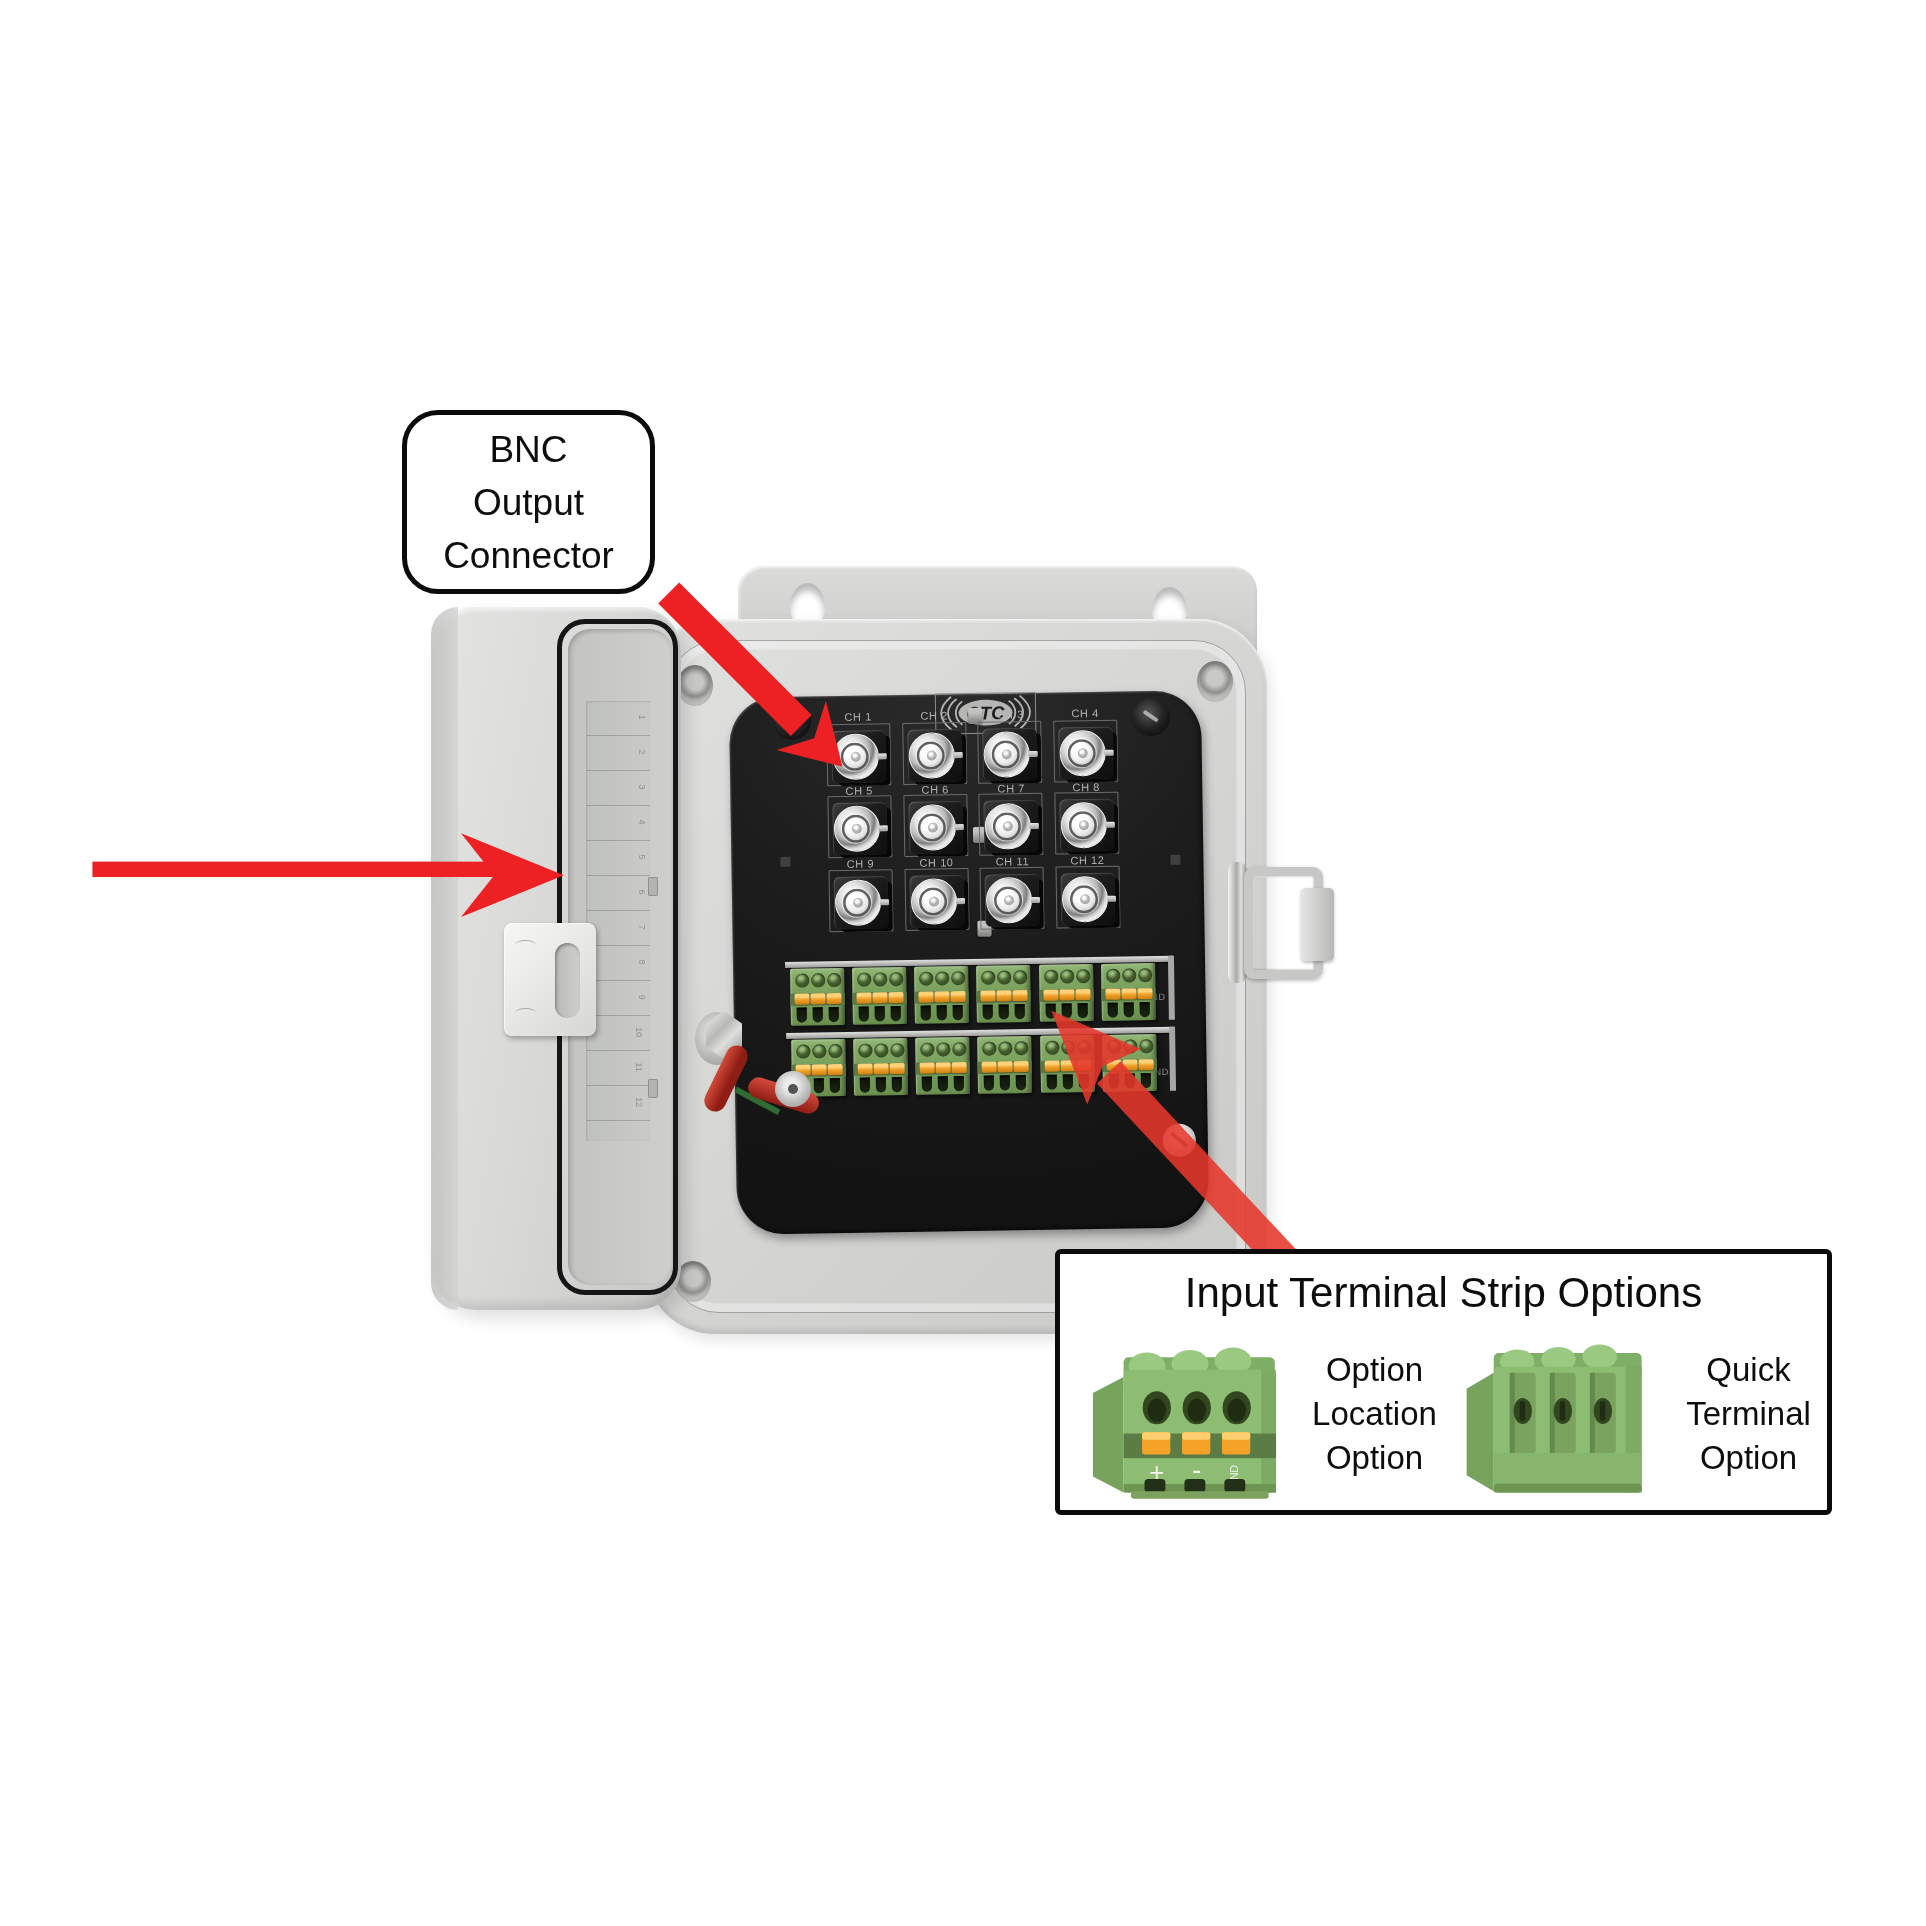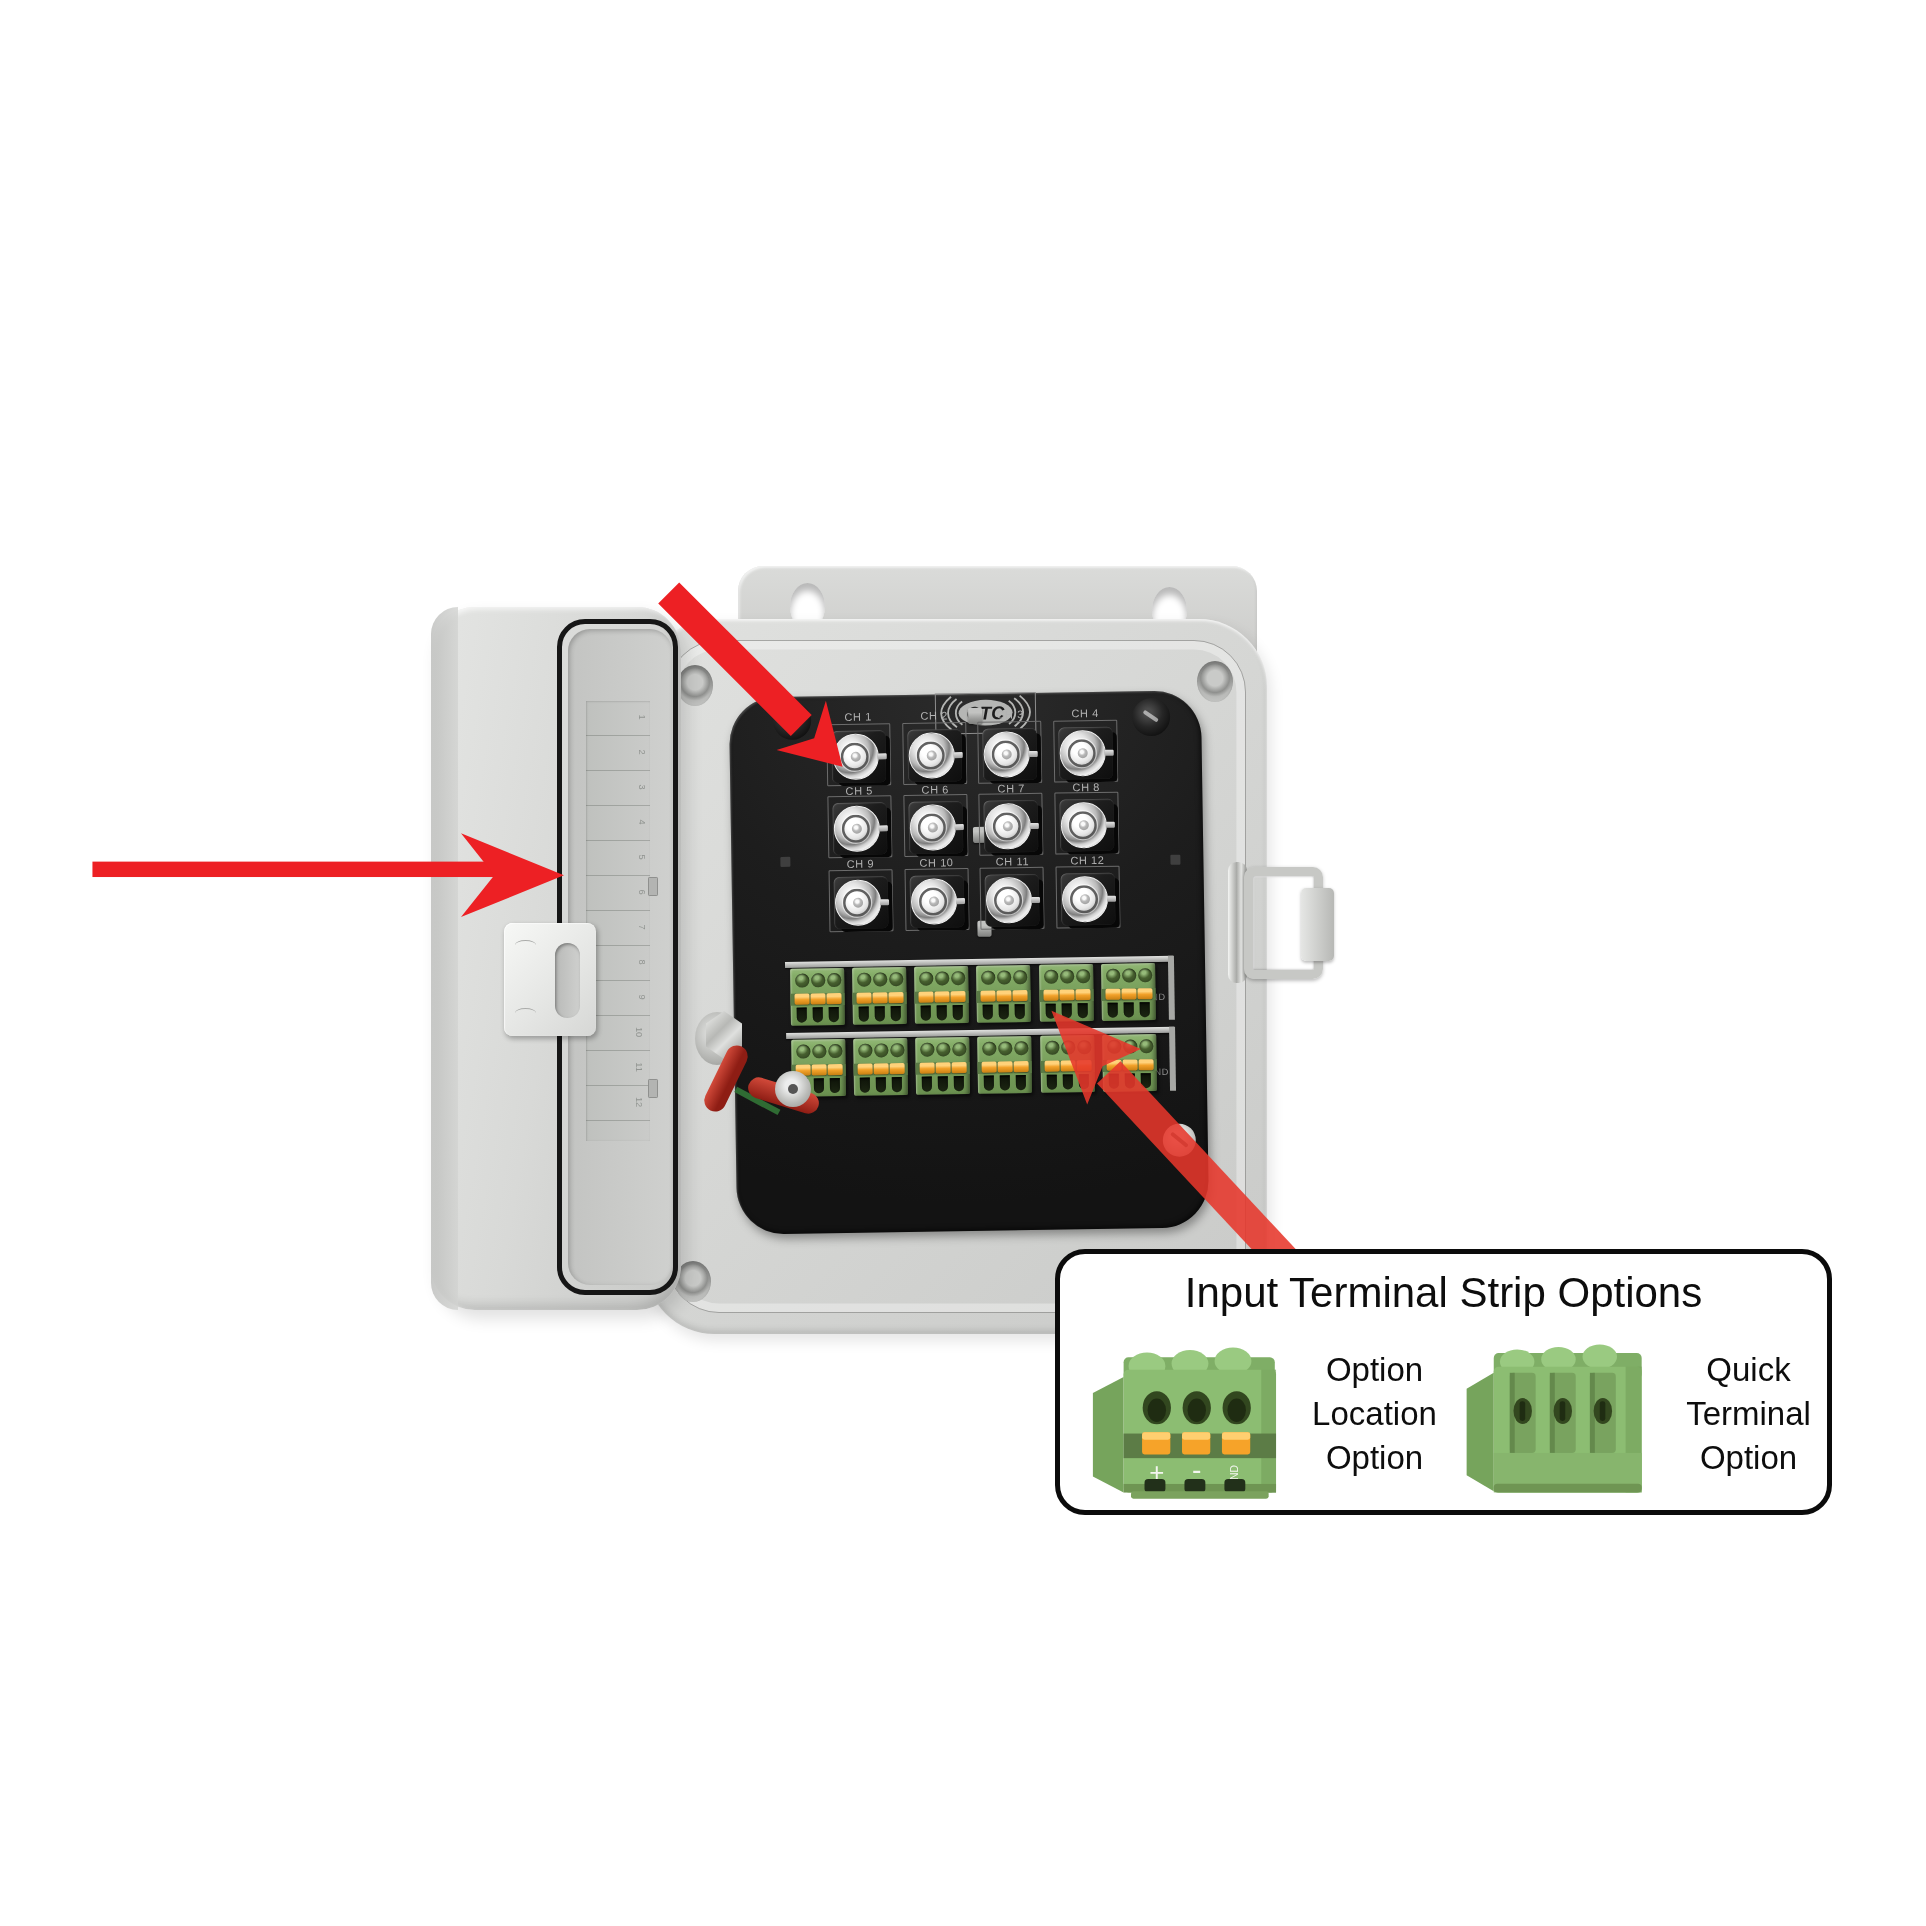--- a/index.html
+++ b/index.html
@@ -9,21 +9,21 @@
 
   
   .callout{position:absolute;border:5px solid var(--callout-border,#0b0b0b);border-radius:36px;
            background:#fff;display:flex;flex-direction:column;justify-content:center;
            align-items:center;text-align:center;color:#0d0d0d;z-index:50;}
   #callout-bnc{left:402px;top:410px;width:253px;height:184px;font-size:37px;line-height:53px;}
   #callout-card{left:92px;top:710px;width:288px;height:136px;font-size:38px;line-height:52px;}
 
   
   #options-box{position:absolute;left:1055px;top:1249px;width:777px;height:266px;
-               border:5px solid var(--callout-border,#0b0b0b);border-radius:30px;background:#fff;z-index:50;}
+               border:5px solid var(--callout-border,#0b0b0b);border-radius:6px;background:#fff;z-index:50;}
   #options-title{position:absolute;left:0;right:0;top:15px;text-align:center;font-size:42px;color:#0d0d0d;}
   .opt-label{position:absolute;width:197px;text-align:center;font-size:33px;line-height:44px;color:#0d0d0d;}
   #quick-label{left:216px;top:94px;}
   #screw-label{left:590px;top:94px;}
   .opt-img{position:absolute;}
   #quick-img{left:23.4px;top:80px;}
   #screw-img{left:398px;top:78px;}
 
   
   #flange{position:absolute;left:738px;top:566px;width:519px;height:92px;z-index:8;
@@ -509,20 +509,25 @@
 
   <svg id="arrows" width="1926" height="1926" viewBox="0 0 3125 3125">
     <polygon class="arrow-fill" points="1068,979 1102,945 1317,1160 1283,1194"></polygon>
     <polygon class="arrow-fill" points="1367,1244 1340,1137 1321,1198 1260,1217"></polygon>
     <rect class="arrow-fill" x="150" y="1398" width="655" height="25"></rect>
     <polygon class="arrow-fill" points="915,1420 748,1352 802,1420 748,1488"></polygon>
     <polygon class="arrow-fill-soft" points="1818,1722 2139,2066 2101,2102 1780,1758"></polygon>
     <polygon class="arrow-fill-soft" points="1706,1640 1851,1702 1789,1730 1764,1792"></polygon>
   </svg>
 
+  <div id="callout-bnc" class="callout">
+    <div>BNC</div>
+    <div>Output</div>
+    <div>Connector</div>
+  </div>
 
   <div id="options-box">
     <div id="options-title">Input Terminal Strip Options</div>
 
     <svg id="quick-img" class="opt-img" width="206" height="169" viewBox="0 0 335 275">
       <rect x="66" y="38" width="246" height="40" rx="8" fill="#7fae66"></rect>
       <ellipse cx="104" cy="52" rx="30" ry="22" fill="#9aca81"></ellipse>
       <ellipse cx="174" cy="48" rx="30" ry="22" fill="#9aca81"></ellipse>
       <ellipse cx="244" cy="44" rx="30" ry="22" fill="#9aca81"></ellipse>
       <polygon points="66,70 16,96 16,232 66,258" fill="#76a45c"></polygon>

